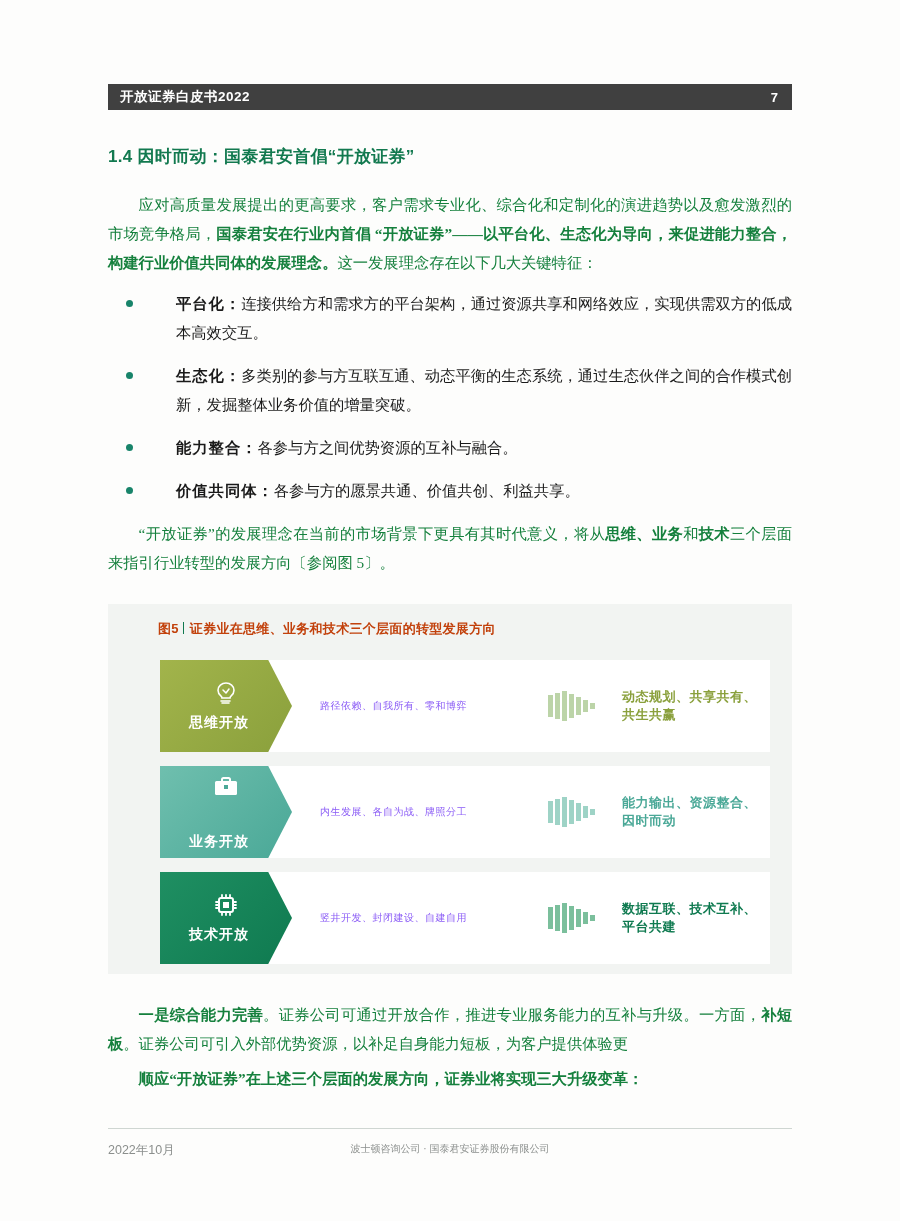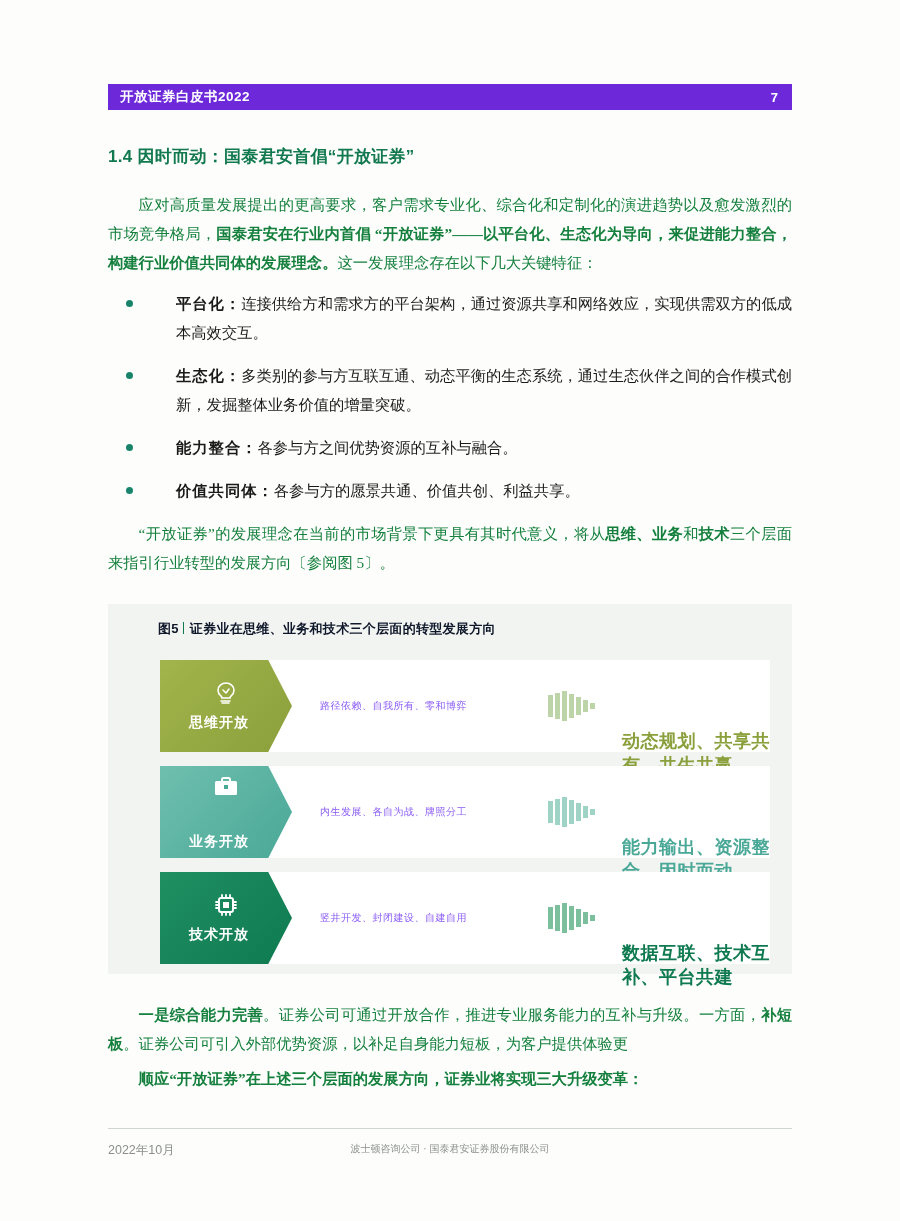--- a/index.html
+++ b/index.html
@@ -21,21 +21,21 @@
     background: #fdfdfc;
   }
 
   
   .header {
     position: absolute;
     left: 108px;
     top: 84px;
     width: 684px;
     height: 26px;
-    background: #6d28d9;
+    background: #404040;
     display: flex;
     align-items: center;
     justify-content: space-between;
   }
   .header-title {
     font-family: "Liberation Sans", sans-serif;
     font-size: 13.5px;
     font-weight: bold;
     color: #ffffff;
     letter-spacing: 0.5px;
@@ -114,21 +114,21 @@
     height: 370px;
     background: #f2f4f2;
   }
   .fig-caption {
     position: absolute;
     left: 22px;
     top: 16px;
     font-family: "Liberation Sans", sans-serif;
     font-size: 13px;
     font-weight: bold;
-    color: #0f172a;
+    color: #c2410c;
     letter-spacing: 0.3px;
     padding-left: 28px;
   }
   .fig-caption .bar {
     display: inline-block;
     width: 1px;
     height: 12px;
     background: #10794f;
     margin: 0 6px -1px 4px;
   }
@@ -196,24 +196,23 @@
     width: 56px;
     height: 34px;
   }
   .arrow svg { display: block; }
   .right-text {
     position: absolute;
     left: 492px;
     top: 50%;
     transform: translateY(-50%);
     font-family: "Liberation Sans", sans-serif;
-    font-size: 18px;
+    font-size: 13px;
     font-weight: bold;
     letter-spacing: 0.5px;
-    margin-top: 47px;
   }
   .right-text.r1 { color: #8aa03c; }
   .right-text.r2 { color: #4aa897; }
   .right-text.r3 { color: #0f7a50; }
 
   
   .tail {
     position: absolute;
     left: 108px;
     top: 1000px;

